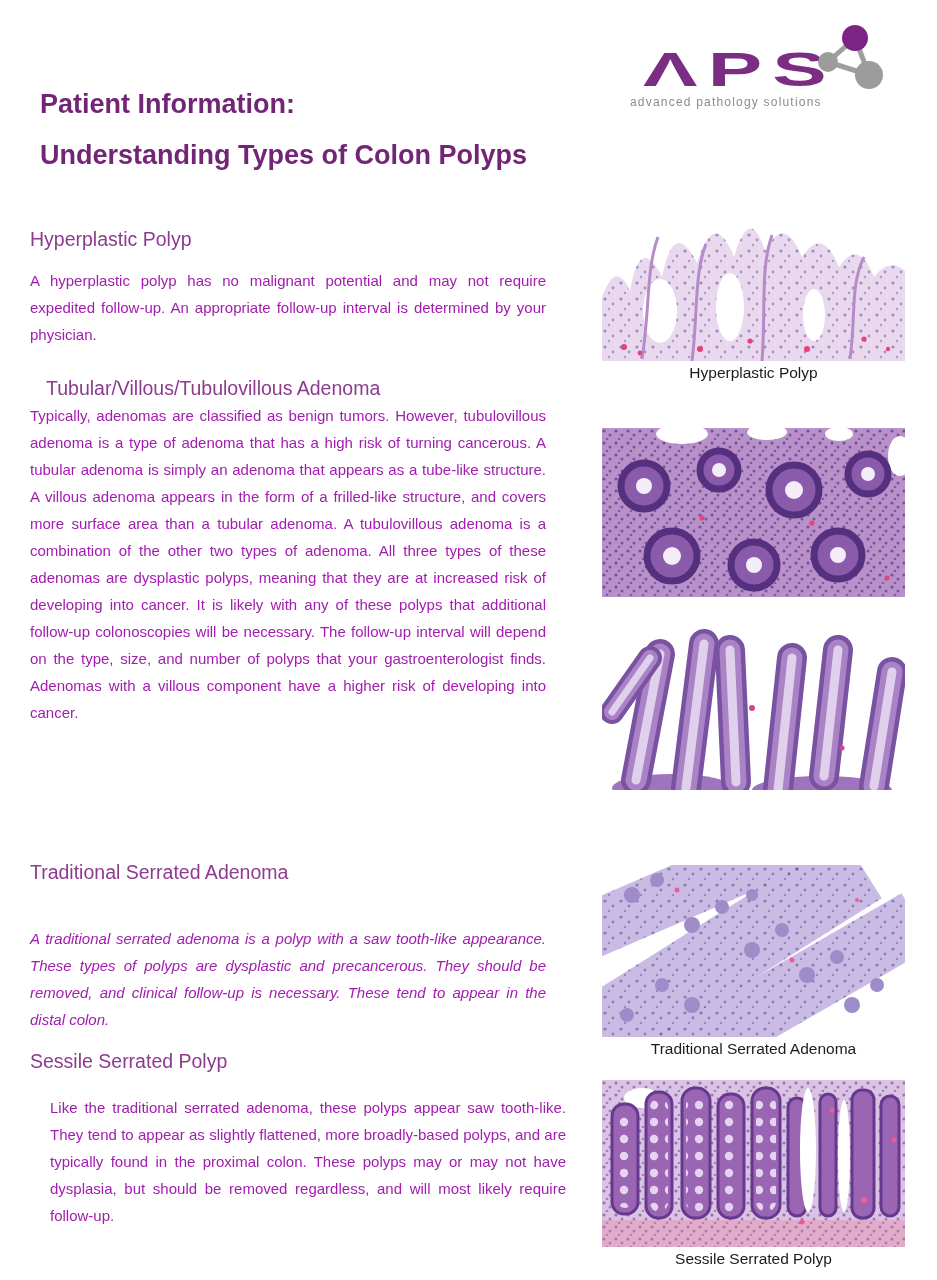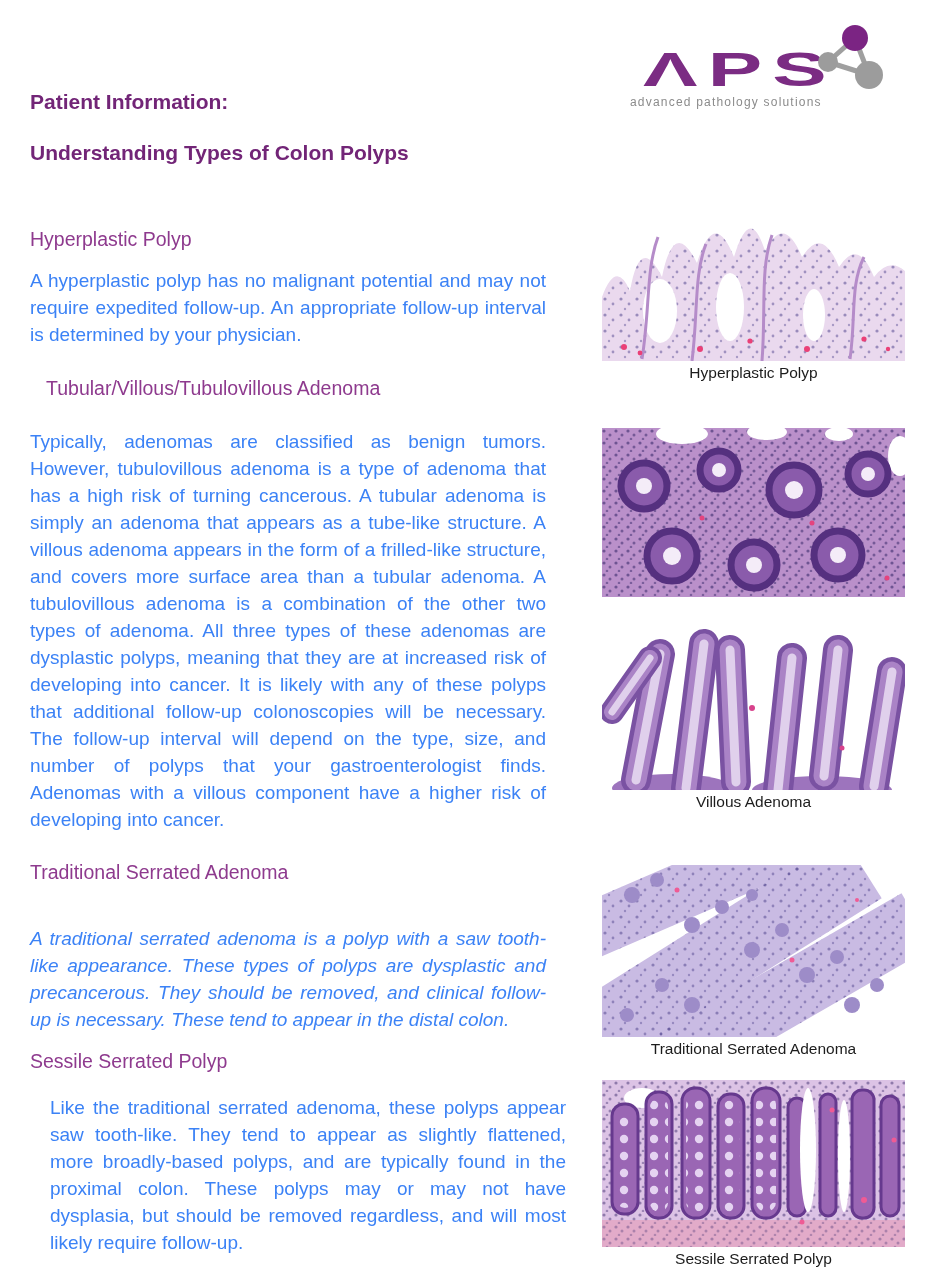--- a/index.html
+++ b/index.html
@@ -2,33 +2,33 @@
 <html><head>
 <meta charset="utf-8">
 <style>
   html,body{margin:0;padding:0;}
   body{
     width:937px;height:1280px;position:relative;background:#ffffff;
     font-family:"Liberation Sans",sans-serif;overflow:hidden;color:#1d1d1d;
   }
   .abs{position:absolute;}
   
-  .page-title{left:30px;width:560px;font-size:21px;font-weight:bold;color:#722577;line-height:1.1;}
+  .page-title{left:40px;width:560px;font-size:27px;font-weight:bold;color:#722577;line-height:1.1;}
   #title-line1{top:90px;}
   #title-line2{top:141px;}
   
   .sec-h{left:30px;width:540px;font-size:19.5px;color:#8e3a8e;line-height:1.1;}
   #sec-h1{top:229px;}
   #sec-h2{top:362px;}
   #sec-h3{top:862px;}
   #sec-h4{top:1051px;}
   
-  .sec-p{left:30px;width:516px;font-size:19px;line-height:27px;color:#3b82f6;text-align:justify;margin:0;}
+  .sec-p{left:30px;width:516px;font-size:15px;line-height:27px;color:#a21caf;text-align:justify;margin:0;}
   #sec-p1{top:267px;}
-  #sec-p2{top:402px;margin-top:26px;}
+  #sec-p2{top:402px;}
   #sec-p3{top:925px;font-style:italic;}
   #sec-p4{top:1094px;margin-left:20px;}
   
   .brand{left:643px;top:46px;font-size:48px;font-weight:bold;color:#7b2c83;
     letter-spacing:6px;line-height:1;transform:scaleX(1.7);transform-origin:left top;}
   .tagline{left:630px;top:95px;font-size:12px;letter-spacing:1.2px;color:#8b8b8b;}
   .molecule{left:810px;top:20px;}
   
   figure.fig{position:absolute;left:602px;width:303px;margin:0;}
   figure.fig svg{display:block;width:303px;}
@@ -166,21 +166,20 @@
         <path d="M272,158 L290,44" stroke="#7a52a2" stroke-width="30"></path>
           <path d="M272,158 L290,44" stroke="#aa83c6" stroke-width="21"></path>
           <path d="M272,158 L290,44" stroke="#e0d0ec" stroke-width="9"></path>
         <path d="M10,84 L48,30" stroke="#7a52a2" stroke-width="24"></path>
           <path d="M10,84 L48,30" stroke="#aa83c6" stroke-width="16"></path>
           <path d="M10,84 L48,30" stroke="#e0d0ec" stroke-width="7"></path>
       </g>
       <circle cx="150" cy="80" r="3" fill="#d8428c"></circle>
         <circle cx="240" cy="120" r="2.5" fill="#d8428c"></circle>
     </svg>
-    <figcaption>Villous Adenoma</figcaption>
   </figure>
 
   <figure class="fig" id="fig-4">
     <svg viewBox="0 0 303 172" height="172" preserveAspectRatio="none">
       <rect width="303" height="172" fill="#ffffff"></rect>
       <line x1="-12" y1="66" x2="205" y2="-28" stroke="#c9bbe3" stroke-width="56"></line>
       <line x1="-20" y1="178" x2="260" y2="2" stroke="#c9bbe3" stroke-width="74"></line>
       <line x1="55" y1="205" x2="315" y2="55" stroke="#c9bbe3" stroke-width="62"></line>
       <line x1="-12" y1="66" x2="205" y2="-28" stroke="url(#spk1)" stroke-width="56"></line>
       <line x1="-20" y1="178" x2="260" y2="2" stroke="url(#spk1)" stroke-width="74"></line>

